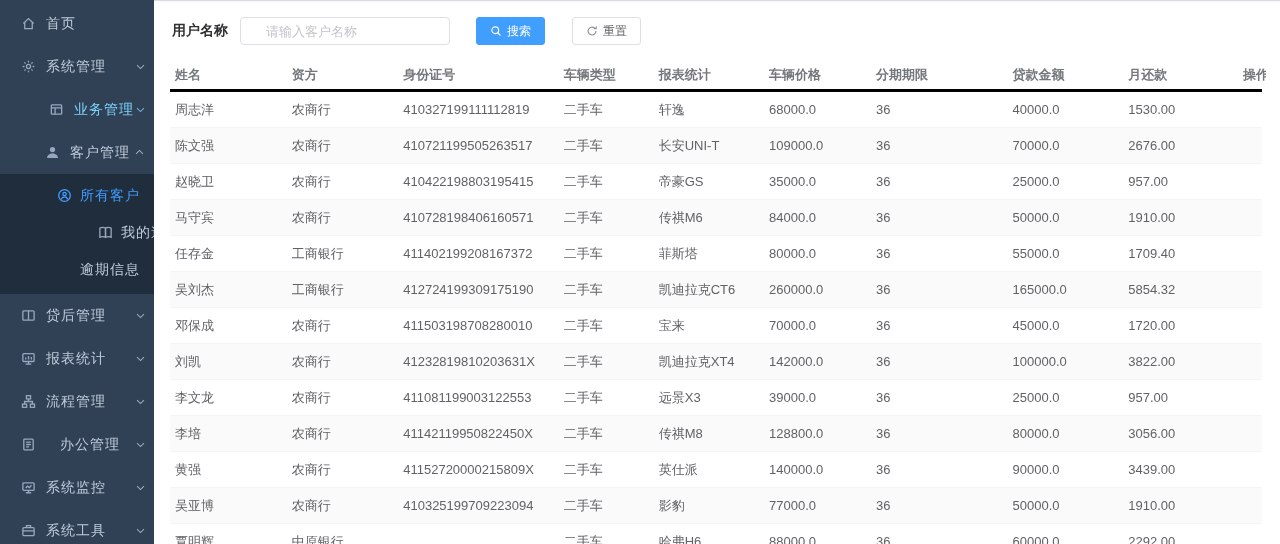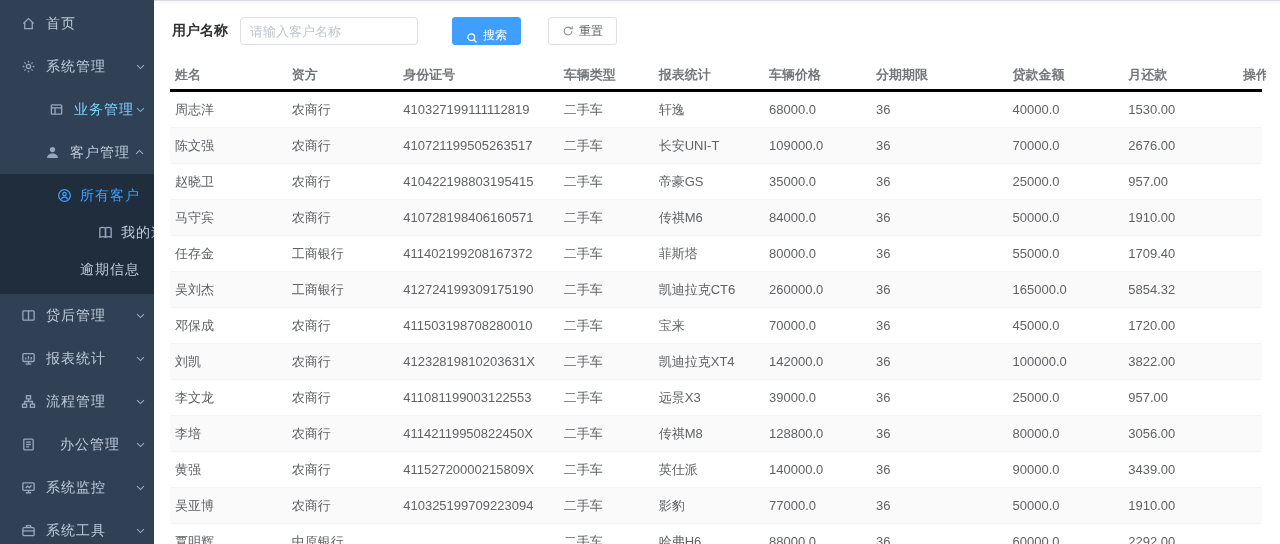--- a/index.html
+++ b/index.html
@@ -29,24 +29,24 @@
   .tab{display:inline-flex;align-items:center;height:21px;padding:0 9px;margin-right:5px;border:1px solid #d8dce5;background:#fff;color:#495060;font-size:12px;cursor:pointer;flex:none;}
   .tab .dot{display:none;width:7px;height:7px;border-radius:50%;background:#fff;margin-right:5px;}
   .tab.active{background:var(--accent);border-color:var(--accent);color:#fff;}
   .tab.active .dot{display:inline-block;}
   .tab .x{margin-left:7px;font-size:11px;line-height:1;opacity:.65;font-style:normal;}
   .avatar-cut{position:absolute;top:0;right:37px;width:20px;height:6px;background:linear-gradient(90deg,#1d170f,#6b5632,#2a2117);border-radius:0 0 3px 3px;}
   
   .content{flex:1;padding:14px 18px 0 16px;background:#fff;min-width:0;}
   .search-row{display:flex;align-items:center;margin:2px 0 0 2px;}
   .s-label{font-size:14px;font-weight:bold;color:#303133;margin-right:12px;white-space:nowrap;}
-  .s-input{width:158px;height:26px;border:1px solid #dcdfe6;border-radius:4px;padding:0 9px;font-size:13px;color:#701a75;outline:none;font-family:inherit;}
+  .s-input{width:158px;height:26px;border:1px solid #dcdfe6;border-radius:4px;padding:0 25px;font-size:13px;color:#701a75;outline:none;font-family:inherit;}
   .s-input::placeholder{color:#c0c4cc;}
   .btn{display:inline-flex;align-items:center;gap:5px;height:28px;padding:0 13px;border-radius:3px;font-size:12px;cursor:pointer;font-family:inherit;}
-  .btn.primary{background:var(--accent);border:1px solid var(--accent);color:#fff;margin-left:34px;align-items:flex-end;}
+  .btn.primary{background:var(--accent);border:1px solid var(--accent);color:#fff;margin-left:26px;}
   .btn.plain{background:#fff;border:1px solid #dcdfe6;color:#606266;margin-left:27px;}
   .btn svg{display:block;}
   
   .table{margin-top:15px;}
   .trow{display:grid;grid-template-columns:10.7% 10.2% 14.7% 8.7% 10.1% 9.8% 12.5% 10.6% 10.5% minmax(28px,1fr);align-items:center;}
   .trow.head{height:29px;border-bottom:3px solid #000000;}
   .trow.head .cell{font-weight:bold;color:#73767a;font-size:13px;}
   .trow.body{height:35px;border-bottom:1px solid #f2f4f7;}
   .trow.body:nth-child(odd){background:#fafafa;}
   .cell{padding-left:5px;font-size:13px;color:#606266;white-space:nowrap;overflow:hidden;}

